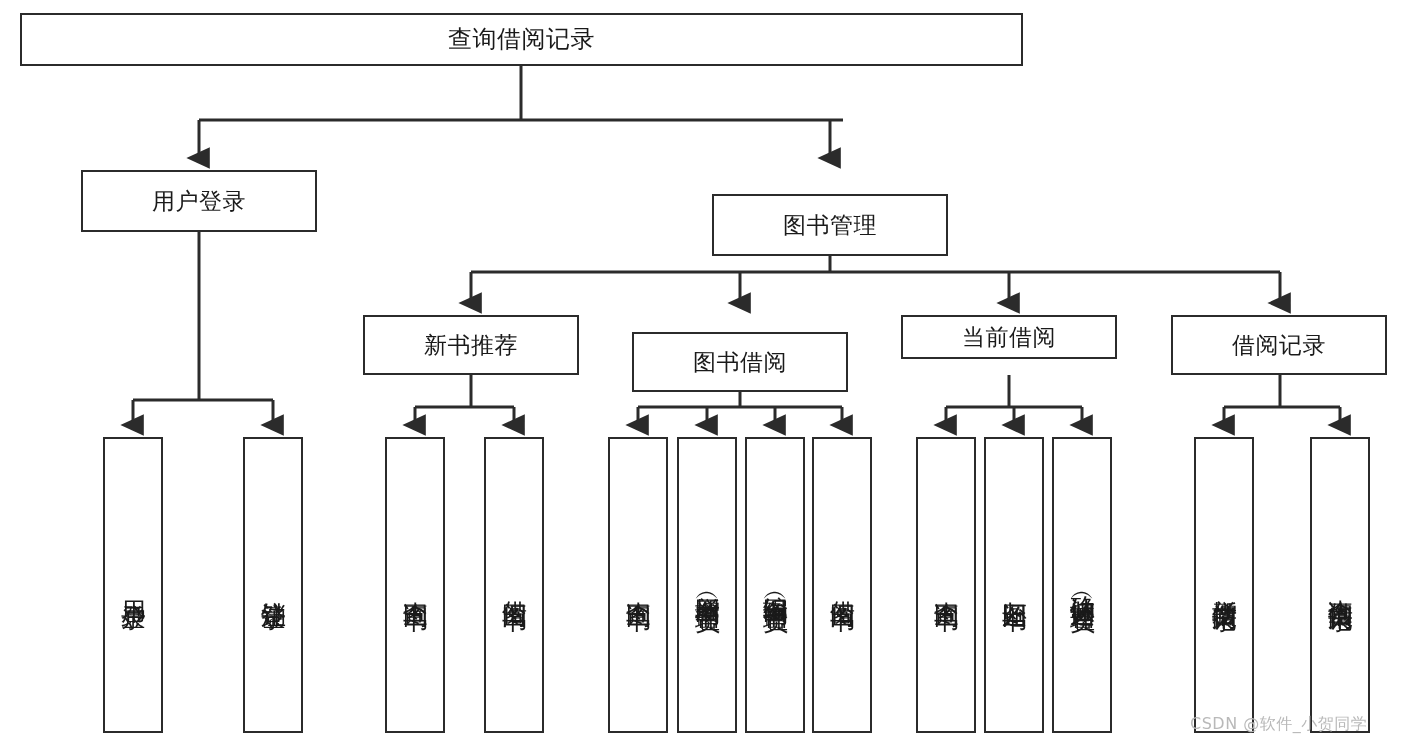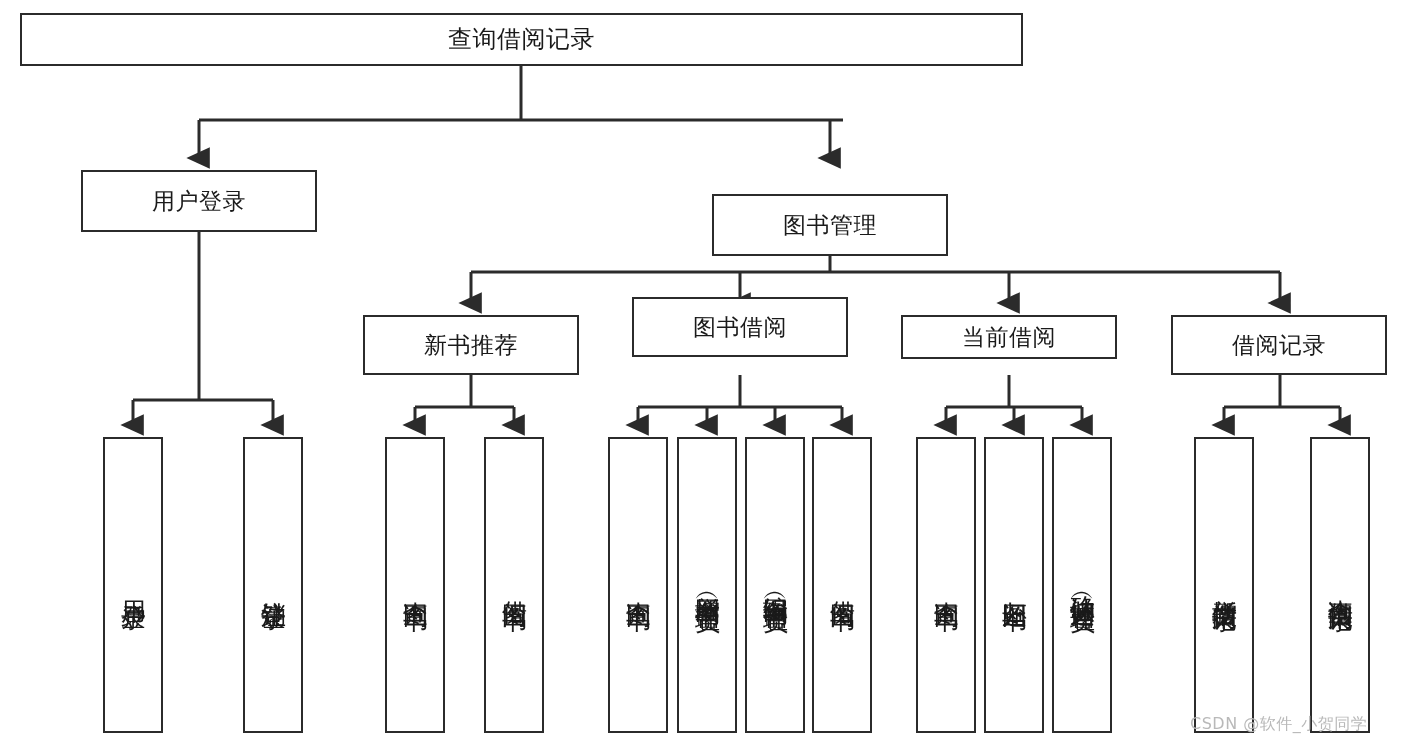--- a/index.html
+++ b/index.html
@@ -131,21 +131,21 @@
   <div class="node" style="left:81px; top:170px; width:236px; height:62px;">
     <span class="label">用户登录</span>
   </div>
   <div class="node" style="left:712px; top:170px; width:236px; height:62px;margin-top:24px;">
     <span class="label">图书管理</span>
   </div>
 
   <div class="node" style="left:363px; top:315px; width:216px; height:60px;">
     <span class="label">新书推荐</span>
   </div>
-  <div class="node" style="left:632px; top:297px; width:216px; height:60px;">
+  <div class="node" style="left:632px; top:332px; width:216px; height:60px;">
     <span class="label">图书借阅</span>
   </div>
   <div class="node" style="left:901px; top:315px; width:216px; height:44px;">
     <span class="label">当前借阅</span>
   </div>
   <div class="node" style="left:1171px; top:315px; width:216px; height:60px;">
     <span class="label">借阅记录</span>
   </div>
 
   <div class="leaf" style="left:103px; top:437px; width:60px; height:296px;">

